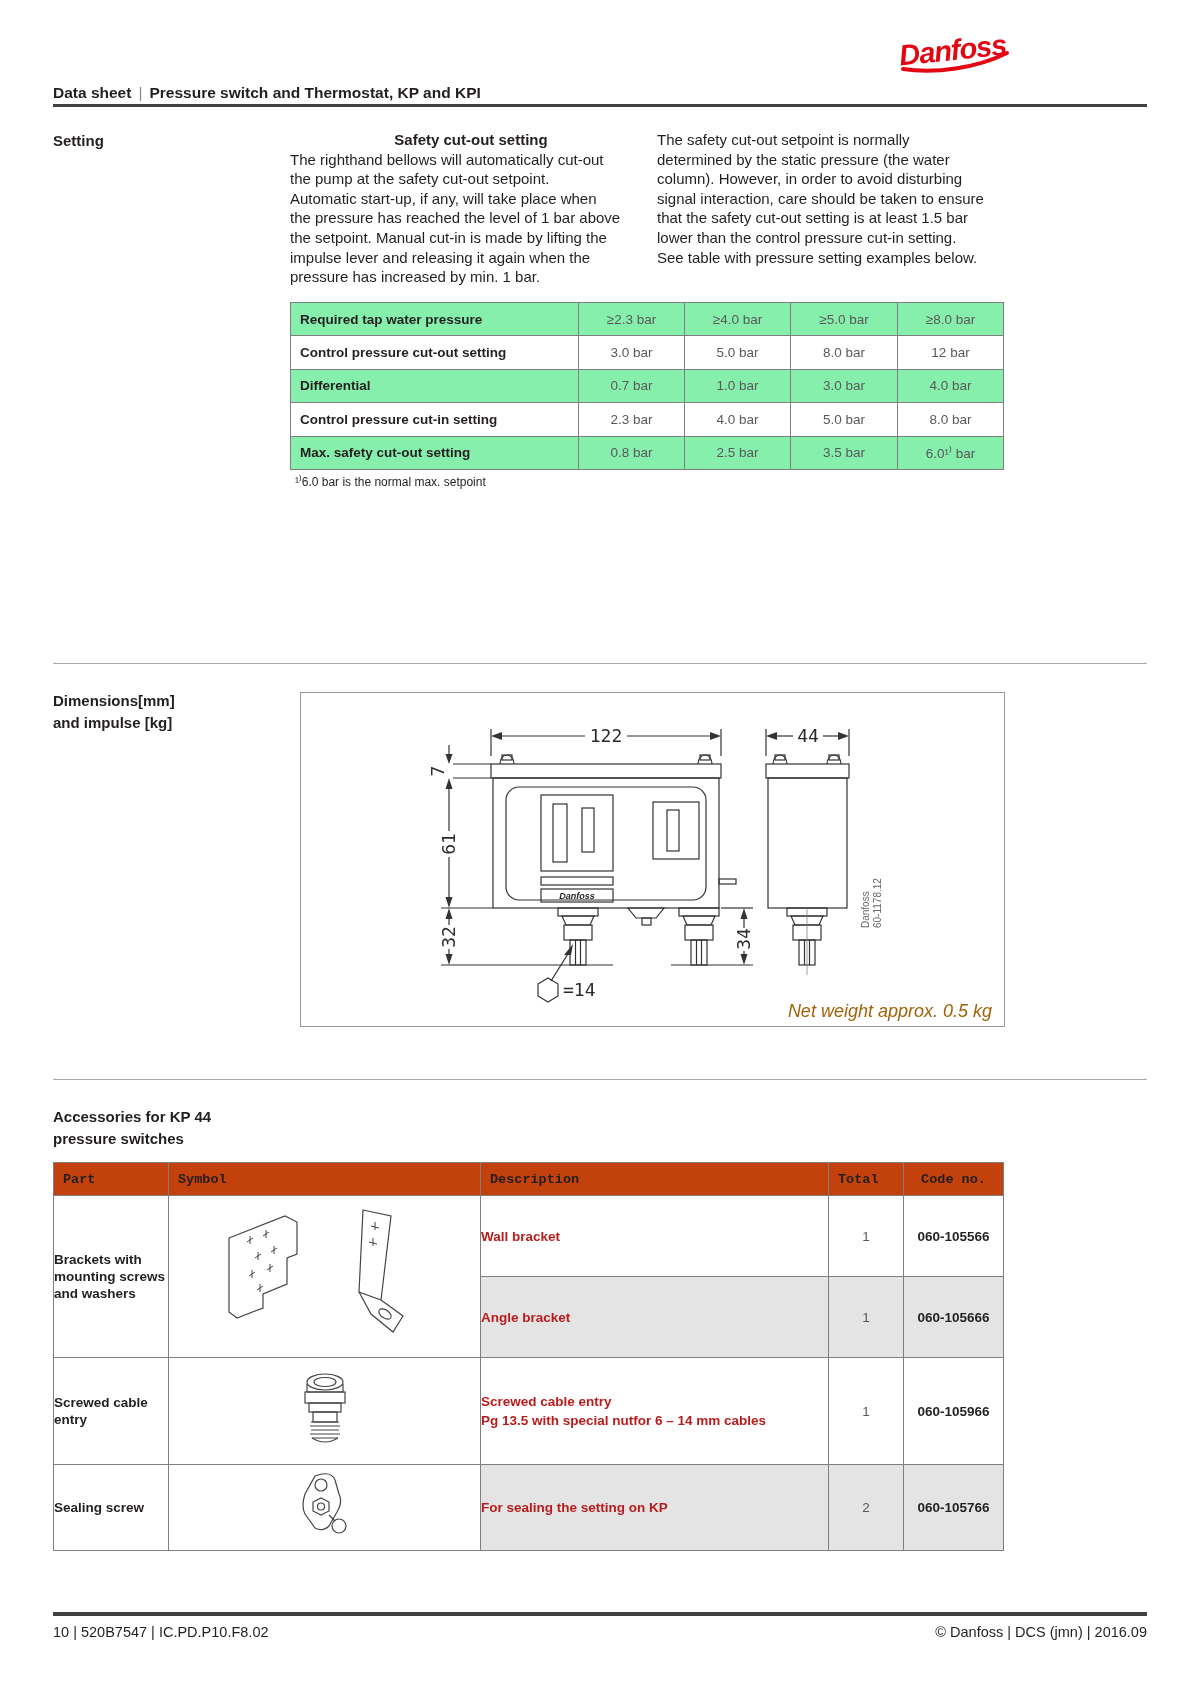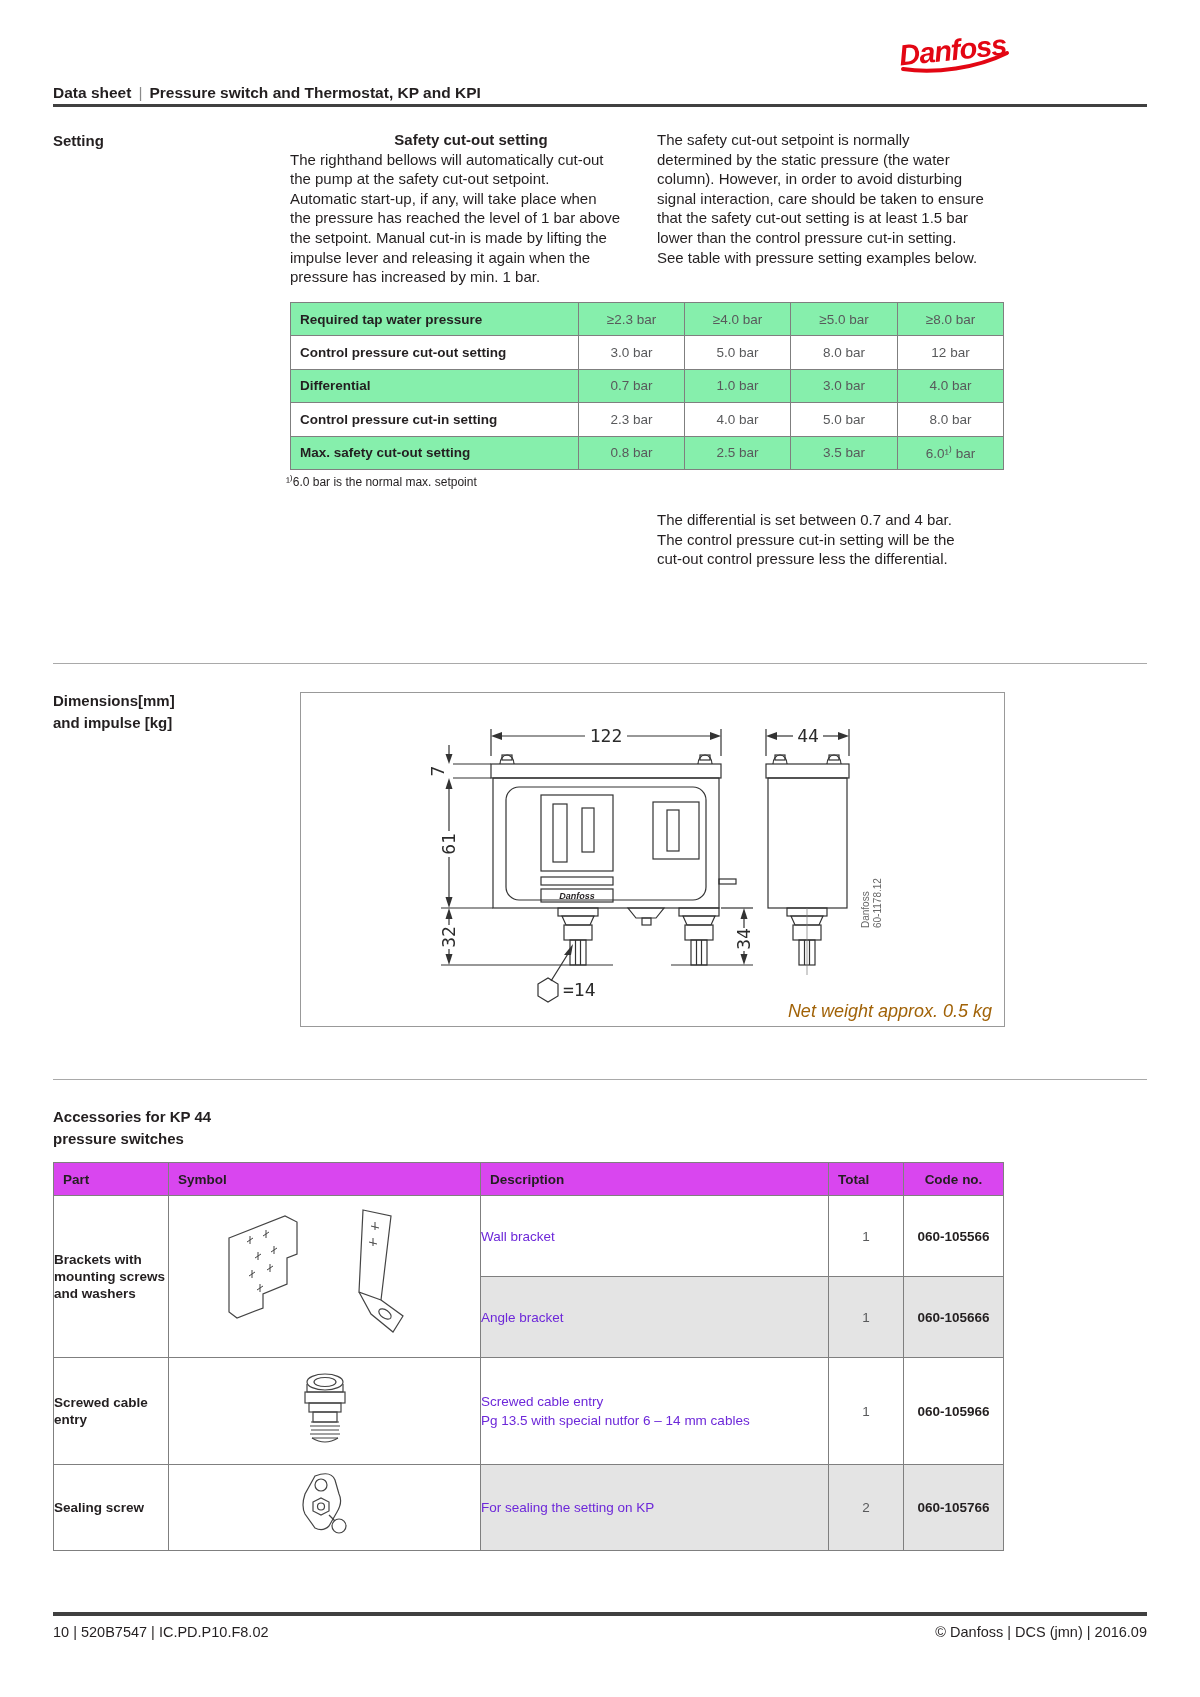--- a/index.html
+++ b/index.html
@@ -18,25 +18,25 @@
 
   table{border-collapse:collapse;}
   .ptable{width:713px;font-size:13.5px;table-layout:fixed;}
   .ptable td{border:1px solid #7f7f7f;height:32.4px;padding:0;}
   .ptable td.lbl{font-weight:bold;padding-left:9px;}
   .ptable td.val{text-align:center;color:#58595b;}
   .ptable tr.g{background:#86efac;}
 
   .atable{width:950px;font-size:13.5px;table-layout:fixed;}
   .atable td{border:1px solid #7f7f7f;padding:0;}
-  .atable td.head{background:#d946ef;font-weight:bold;padding:0 9px;height:32px;}
+  .atable td.head{background:#c2410c;font-weight:bold;padding:0 9px;height:32px;font-family:Liberation Mono, monospace;}
   .atable td.head.center{text-align:center;padding:0;}
   .acell-part{font-weight:bold;padding:8px 6px 8px 9px;vertical-align:middle;line-height:17px;}
   .acell-sym{text-align:center;vertical-align:middle;}
-  .acell-desc{color:#6d28d9;padding:6px 14px;vertical-align:middle;line-height:19px;white-space:pre-line;}
+  .acell-desc{color:#b91c1c;padding:6px 14px;vertical-align:middle;line-height:19px;white-space:pre-line;font-weight:bold;}
   .acell-total{text-align:center;color:#58595b;vertical-align:middle;}
   .acell-code{text-align:center;font-weight:bold;vertical-align:middle;}
   .shaded{background:#e4e4e4;}
 
   .draw-box{border:1px solid #999;}
   .net-weight{position:absolute;right:12px;bottom:4px;font-size:18px;font-style:italic;color:#a16207;}
   .footer-text{font-size:14.5px;}
   svg text{font-family:"Liberation Sans",sans-serif;}
   .dimnum{font-size:18px;fill:#2b2b2b;font-family:"DejaVu Sans Mono",monospace;}
   .refsmall{font-size:10px;fill:#666;}
@@ -115,25 +115,22 @@
       </tr>
       <tr class="g">
         <td class="lbl">Max. safety cut-out setting</td>
         <td class="val">0.8 bar</td>
         <td class="val">2.5 bar</td>
         <td class="val">3.5 bar</td>
         <td class="val">6.0¹⁾ bar</td>
       </tr>
     </tbody>
   </table>
-  <div class="abs footnote" style="left:286px;top:473px;">¹⁾6.0 bar is the normal max. setpoint</div>
-
-  <div class="abs body-text" style="left:657px;top:510px;width:365px;">The differential is set between 0.7 and 4 bar.
-The control pressure cut-in setting will be the
-cut-out control pressure less the differential.</div>
+  <div class="abs footnote" style="left:295px;top:473px;">¹⁾6.0 bar is the normal max. setpoint</div>
+
 
   <div class="abs divider" style="left:53px;top:663px;width:1094px;"></div>
 
   <div class="abs section-label pre" style="left:53px;top:690px;">Dimensions[mm]
 and impulse [kg]</div>
 
   <div class="abs draw-box" style="left:300px;top:692px;width:703px;height:333px;">
     <svg width="703" height="333" viewBox="0 0 703 333">
       <g stroke="#333" stroke-width="1.2" fill="none">
 

